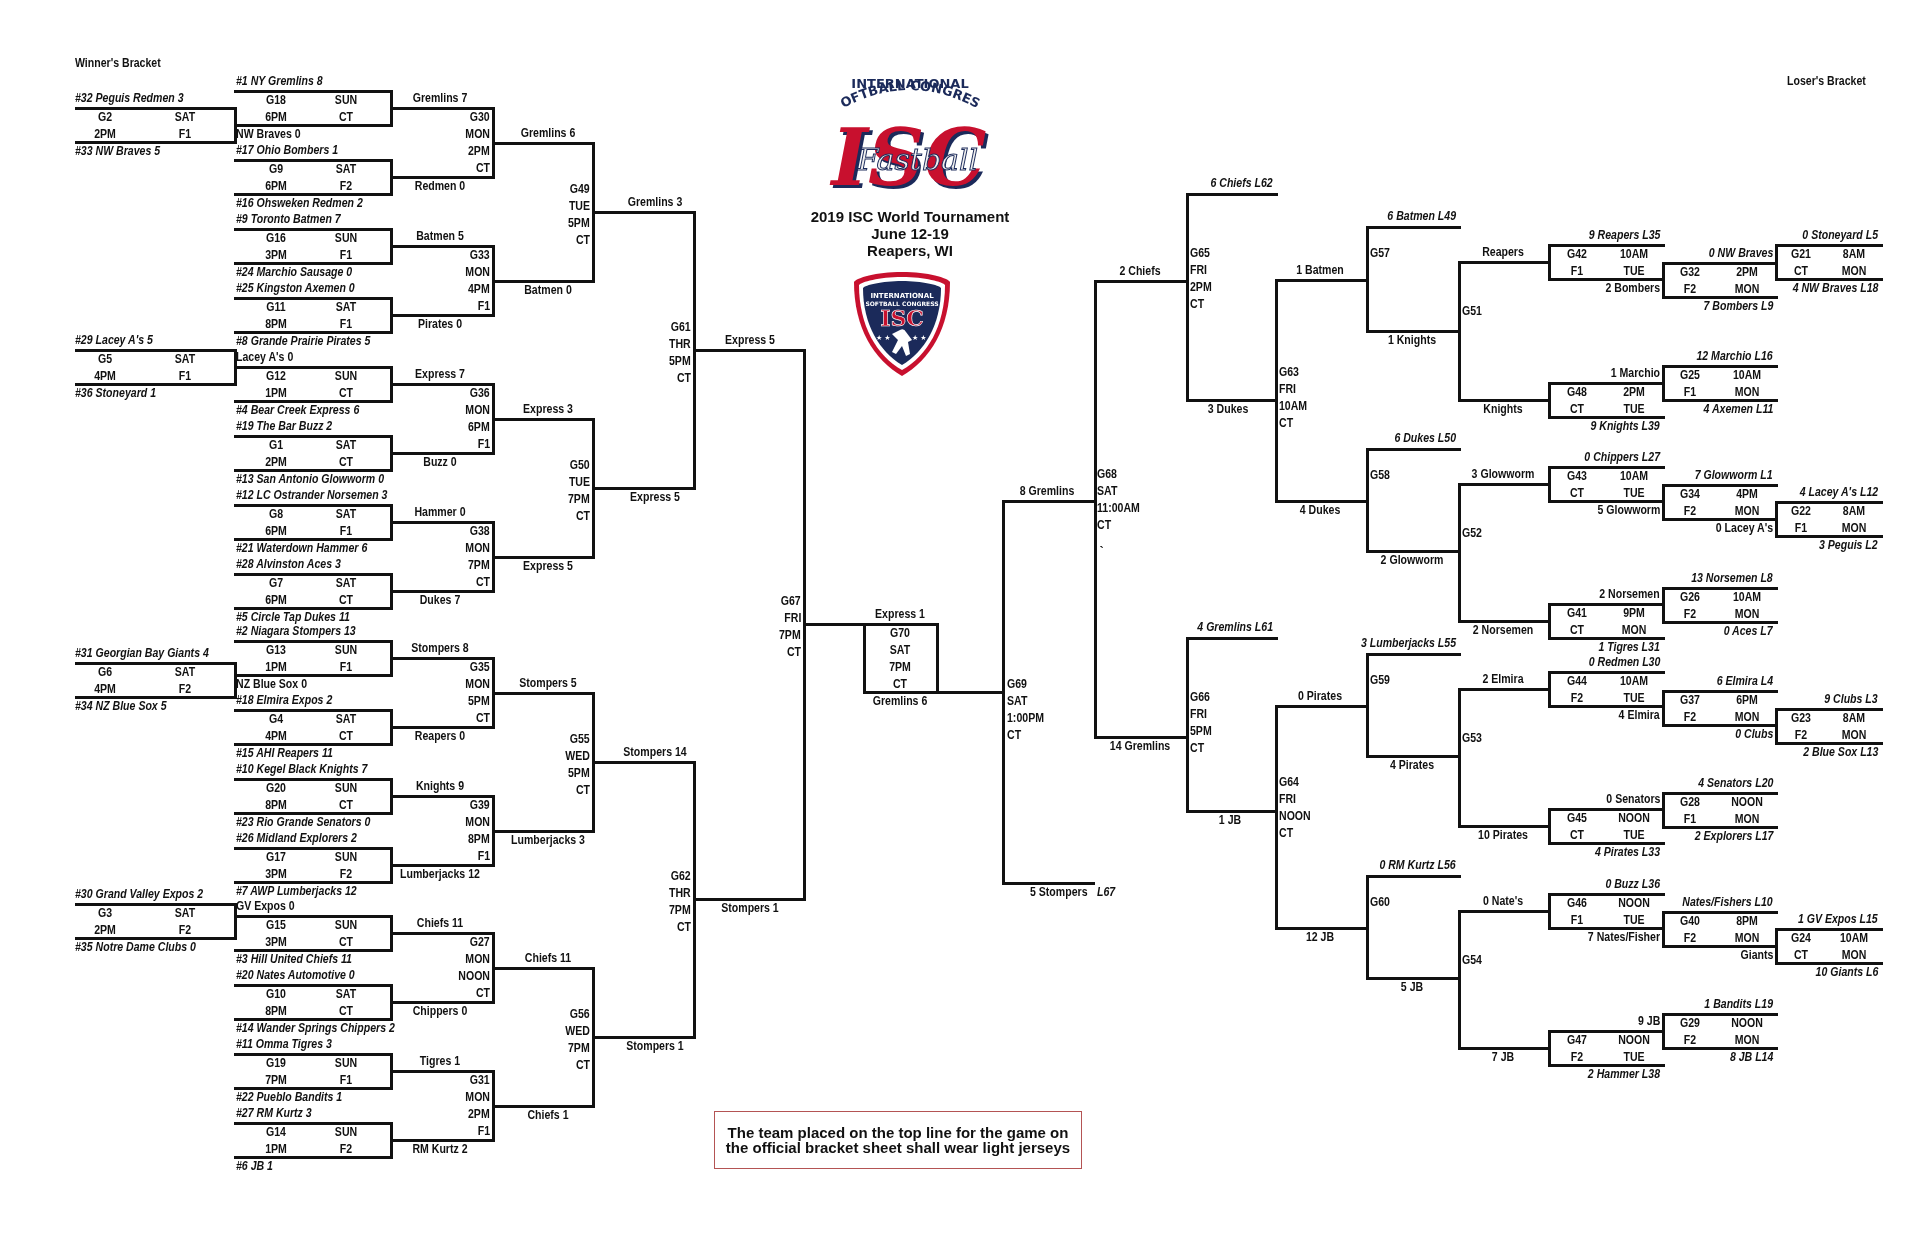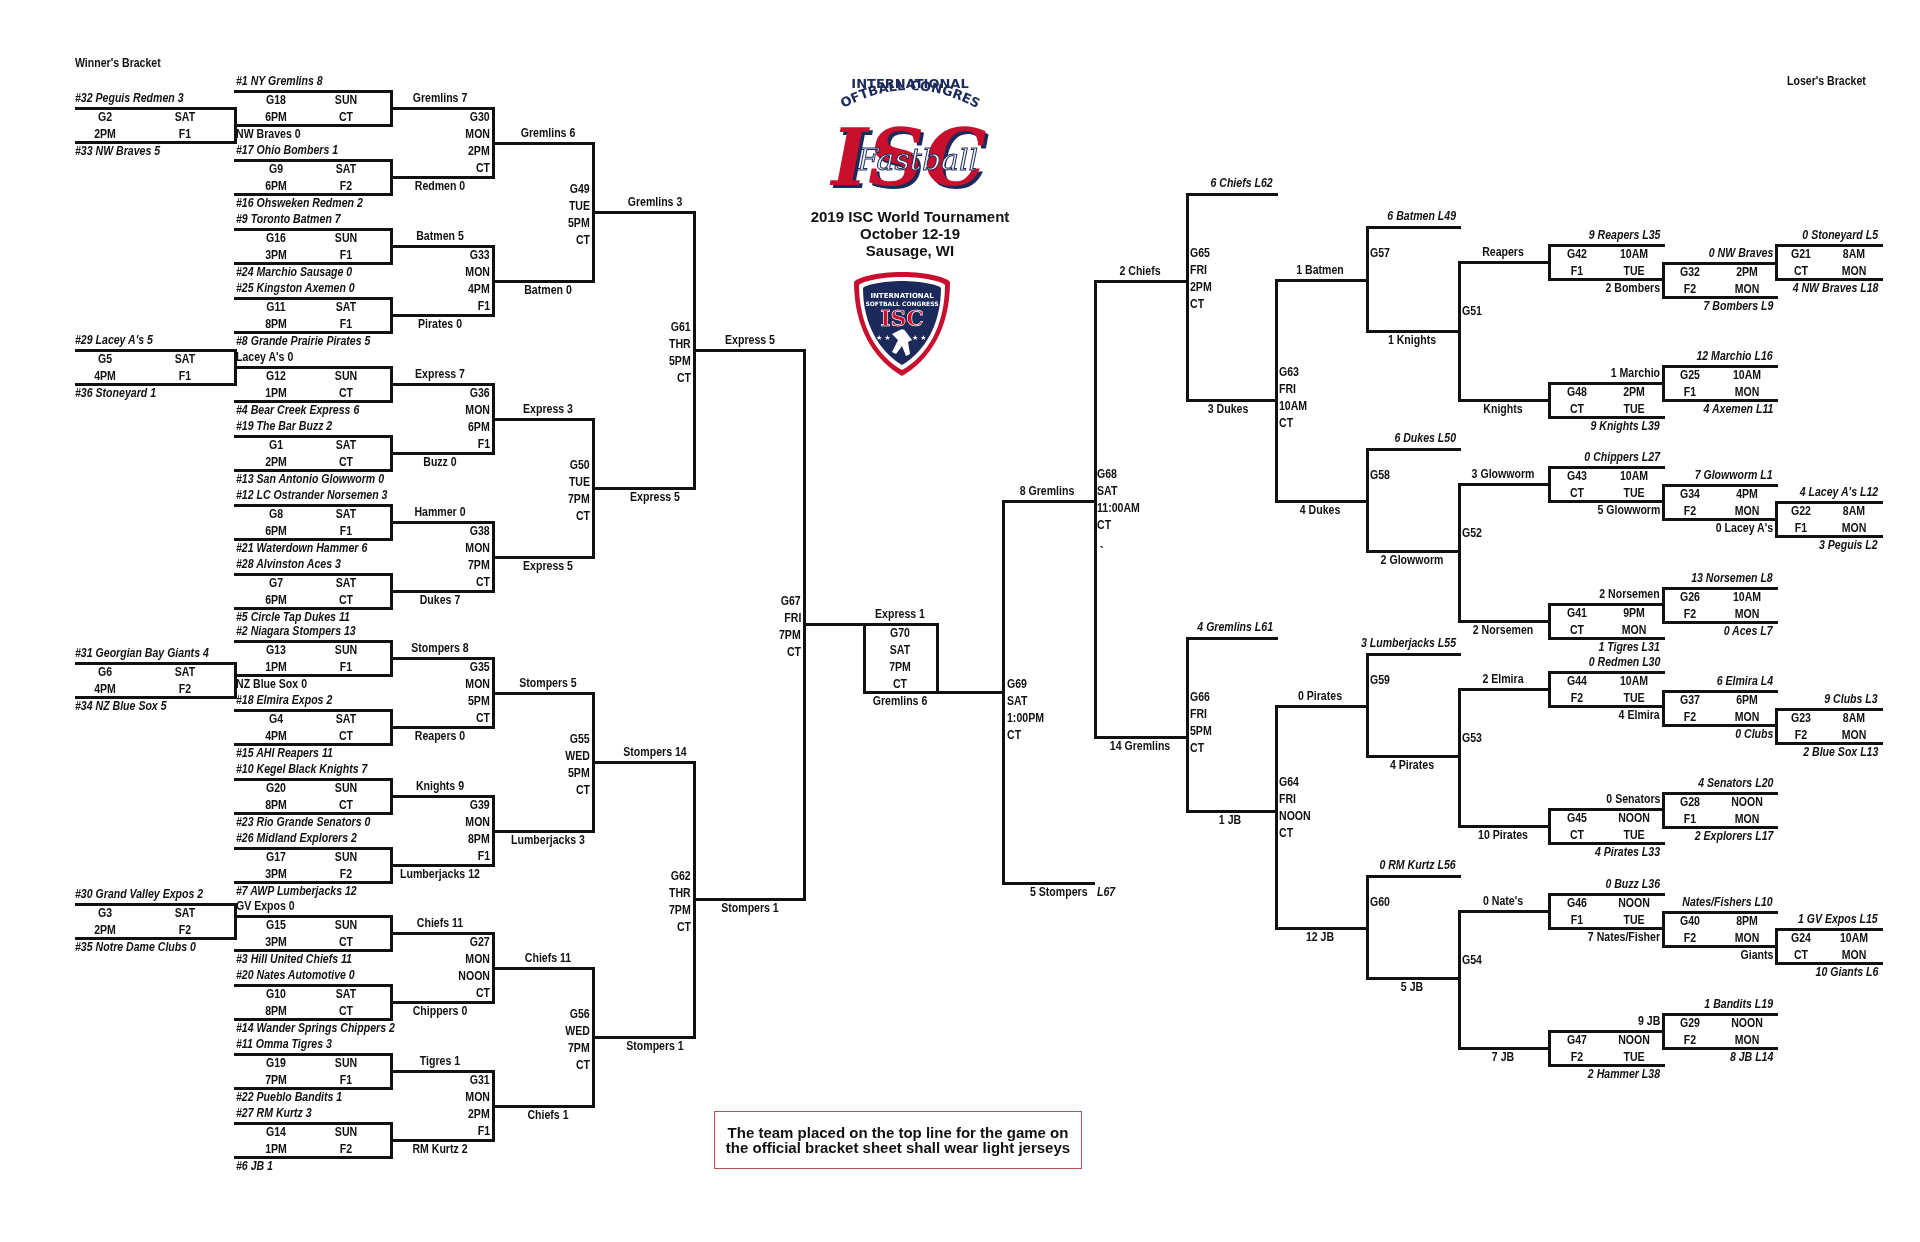--- a/index.html
+++ b/index.html
@@ -36,22 +36,22 @@
     <textPath href="#arc1" startOffset="50%" text-anchor="middle">SOFTBALL CONGRESS</textPath>
   </text>
   <text x="90" y="18" font-family="DejaVu Sans, sans-serif" font-size="13" font-weight="bold" fill="#1b2a5a" text-anchor="middle">INTERNATIONAL</text>
   <text x="92" y="118" font-family="DejaVu Serif, serif" font-size="78" font-weight="bold" font-style="italic" fill="#1b2a5a" text-anchor="middle">ISC</text>
   <text x="89" y="115" font-family="DejaVu Serif, serif" font-size="78" font-weight="bold" font-style="italic" fill="#c8102e" text-anchor="middle">ISC</text>
   <text x="98" y="100" font-family="DejaVu Serif, serif" font-size="30" font-style="italic" fill="#f0f0f0" stroke="#1b2a5a" stroke-width="1" text-anchor="middle">Fastball</text>
 </svg>
 
 <div class="title-block">
   <div>2019 ISC World Tournament</div>
-  <div>October 12-19</div>
-  <div>Sausage, WI</div>
+  <div>June 12-19</div>
+  <div>Reapers, WI</div>
 </div>
 
 <svg class="badge" width="104" height="112" viewBox="0 0 104 112">
   <path d="M52,4 C78,4 98,10 100,14 C100,60 80,92 52,108 C24,92 4,60 4,14 C6,10 26,4 52,4 Z" fill="#c8102e"></path>
   <path d="M52,9 C75,9 93,14 95,17 C95,58 77,88 52,102 C27,88 9,58 9,17 C11,14 29,9 52,9 Z" fill="#ffffff"></path>
   <path d="M52,13 C72,13 89,17 91,20 C91,57 74,84 52,97 C30,84 13,57 13,20 C15,17 32,13 52,13 Z" fill="#1b2a5a"></path>
   <text x="52" y="30" font-family="DejaVu Sans, sans-serif" font-size="7" font-weight="bold" fill="#ffffff" text-anchor="middle">INTERNATIONAL</text>
   <text x="52" y="38" font-family="DejaVu Sans, sans-serif" font-size="6" font-weight="bold" fill="#ffffff" text-anchor="middle">SOFTBALL CONGRESS</text>
   <text x="52" y="58" font-family="DejaVu Serif, serif" font-size="22" font-weight="bold" fill="#c8102e" stroke="#ffffff" stroke-width="0.6" text-anchor="middle">ISC</text>
   <text x="26" y="72" font-size="7" fill="#fff">★ ★</text>

